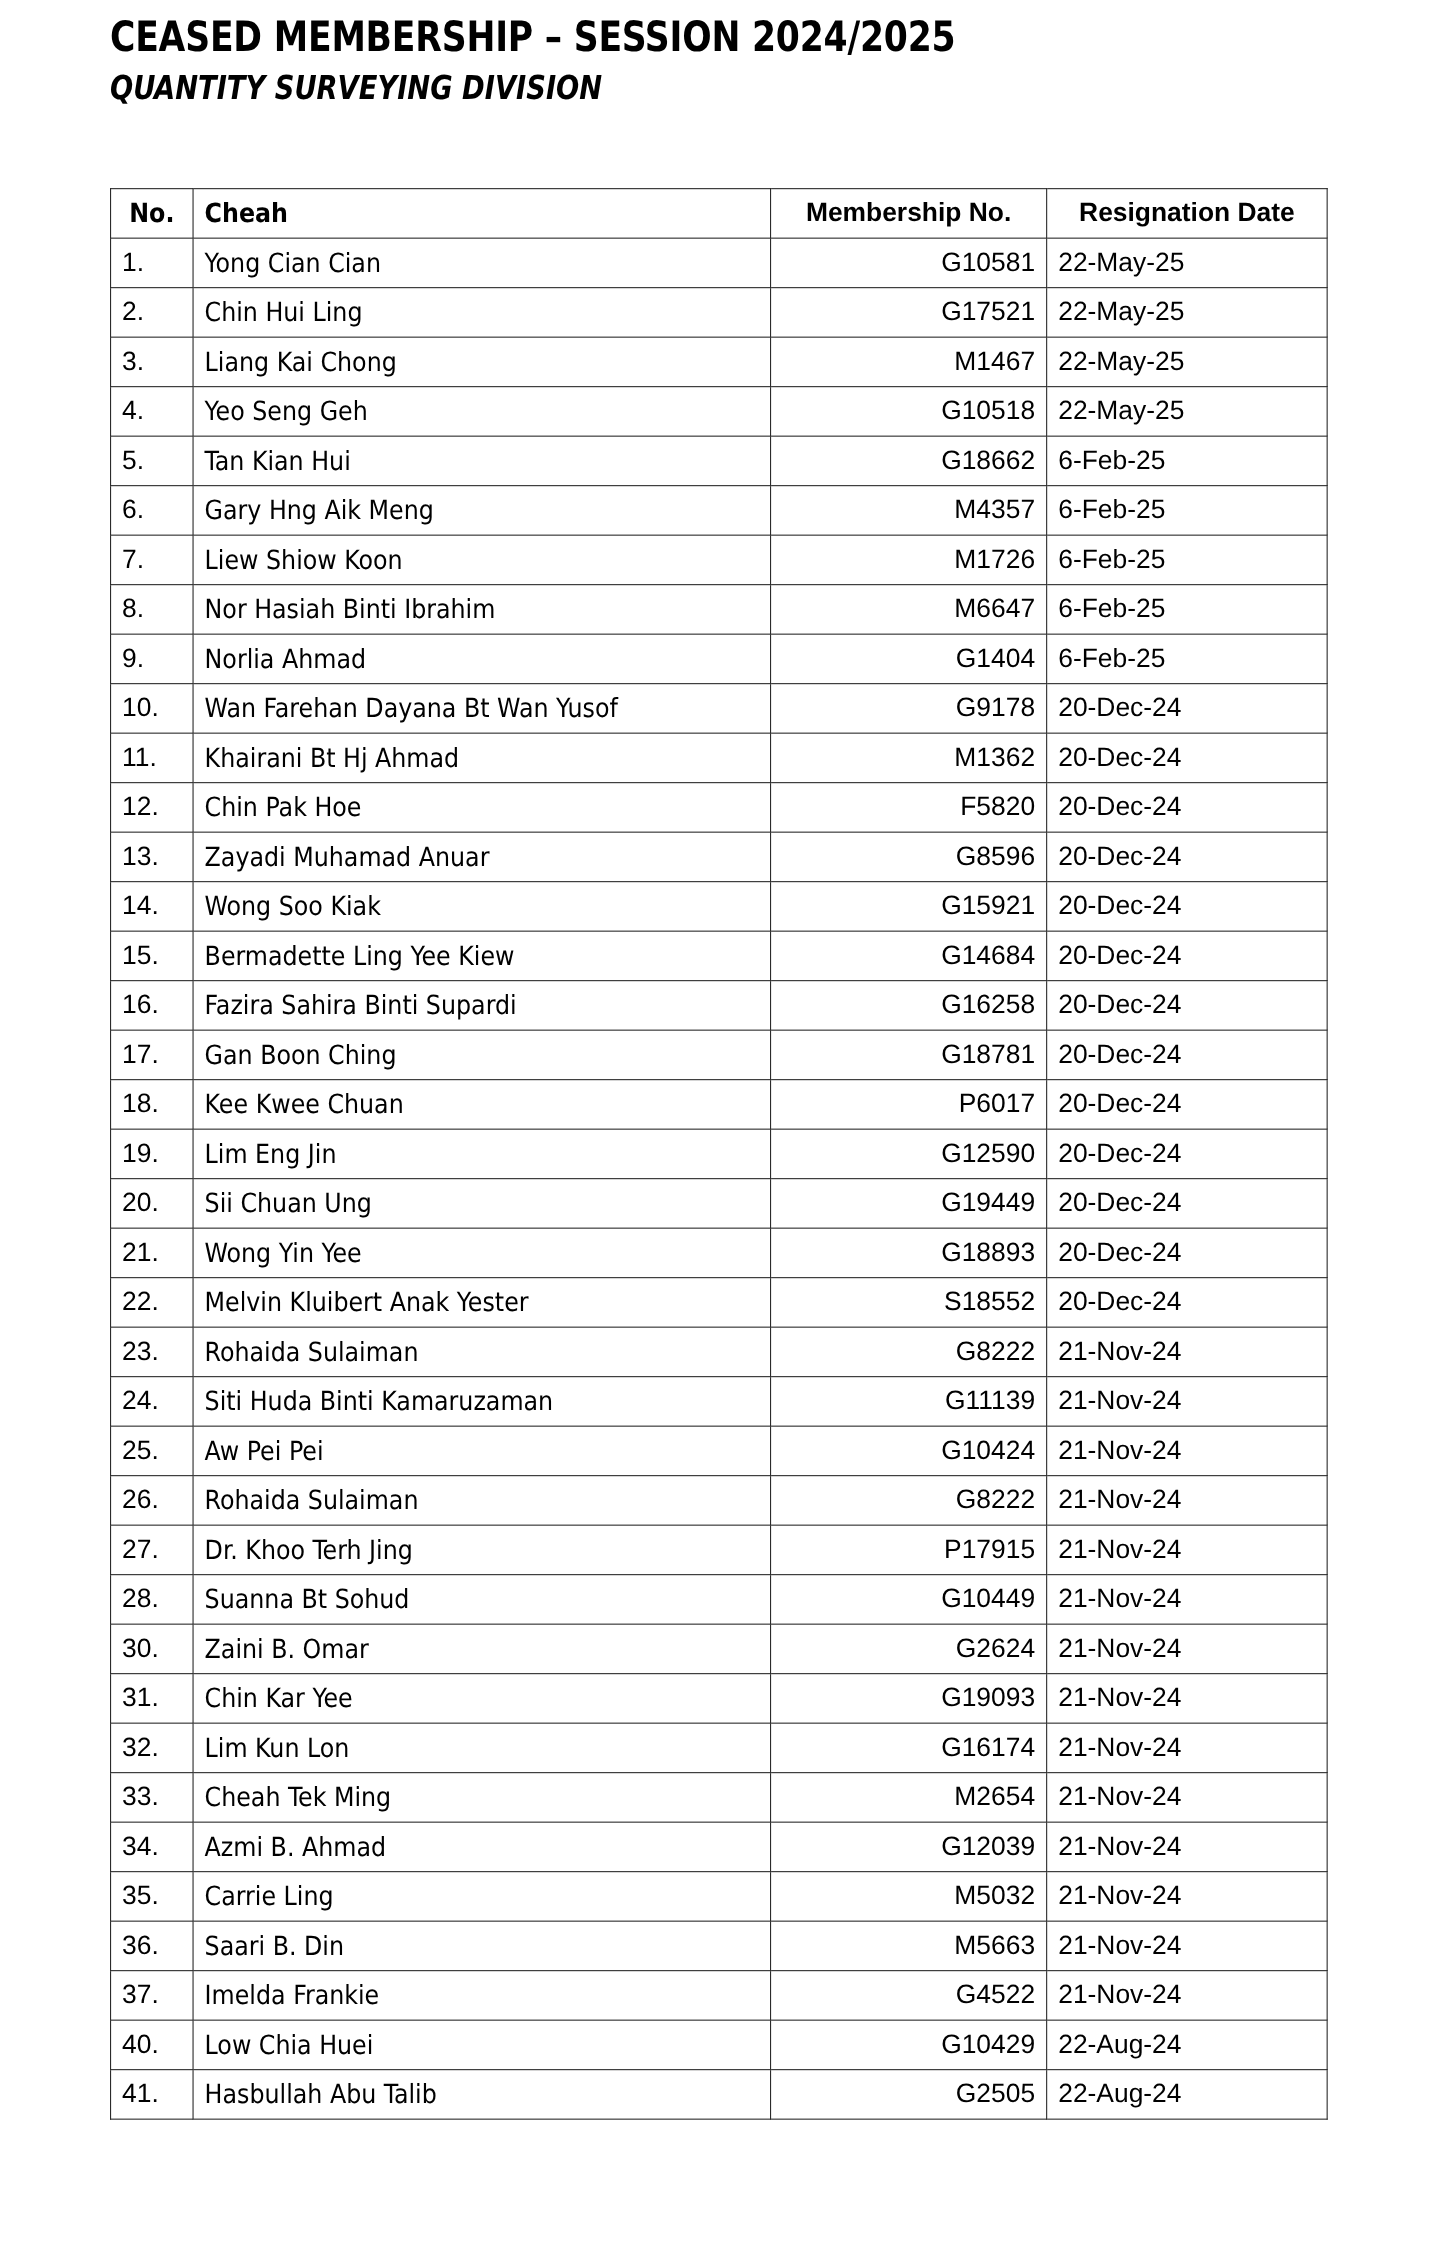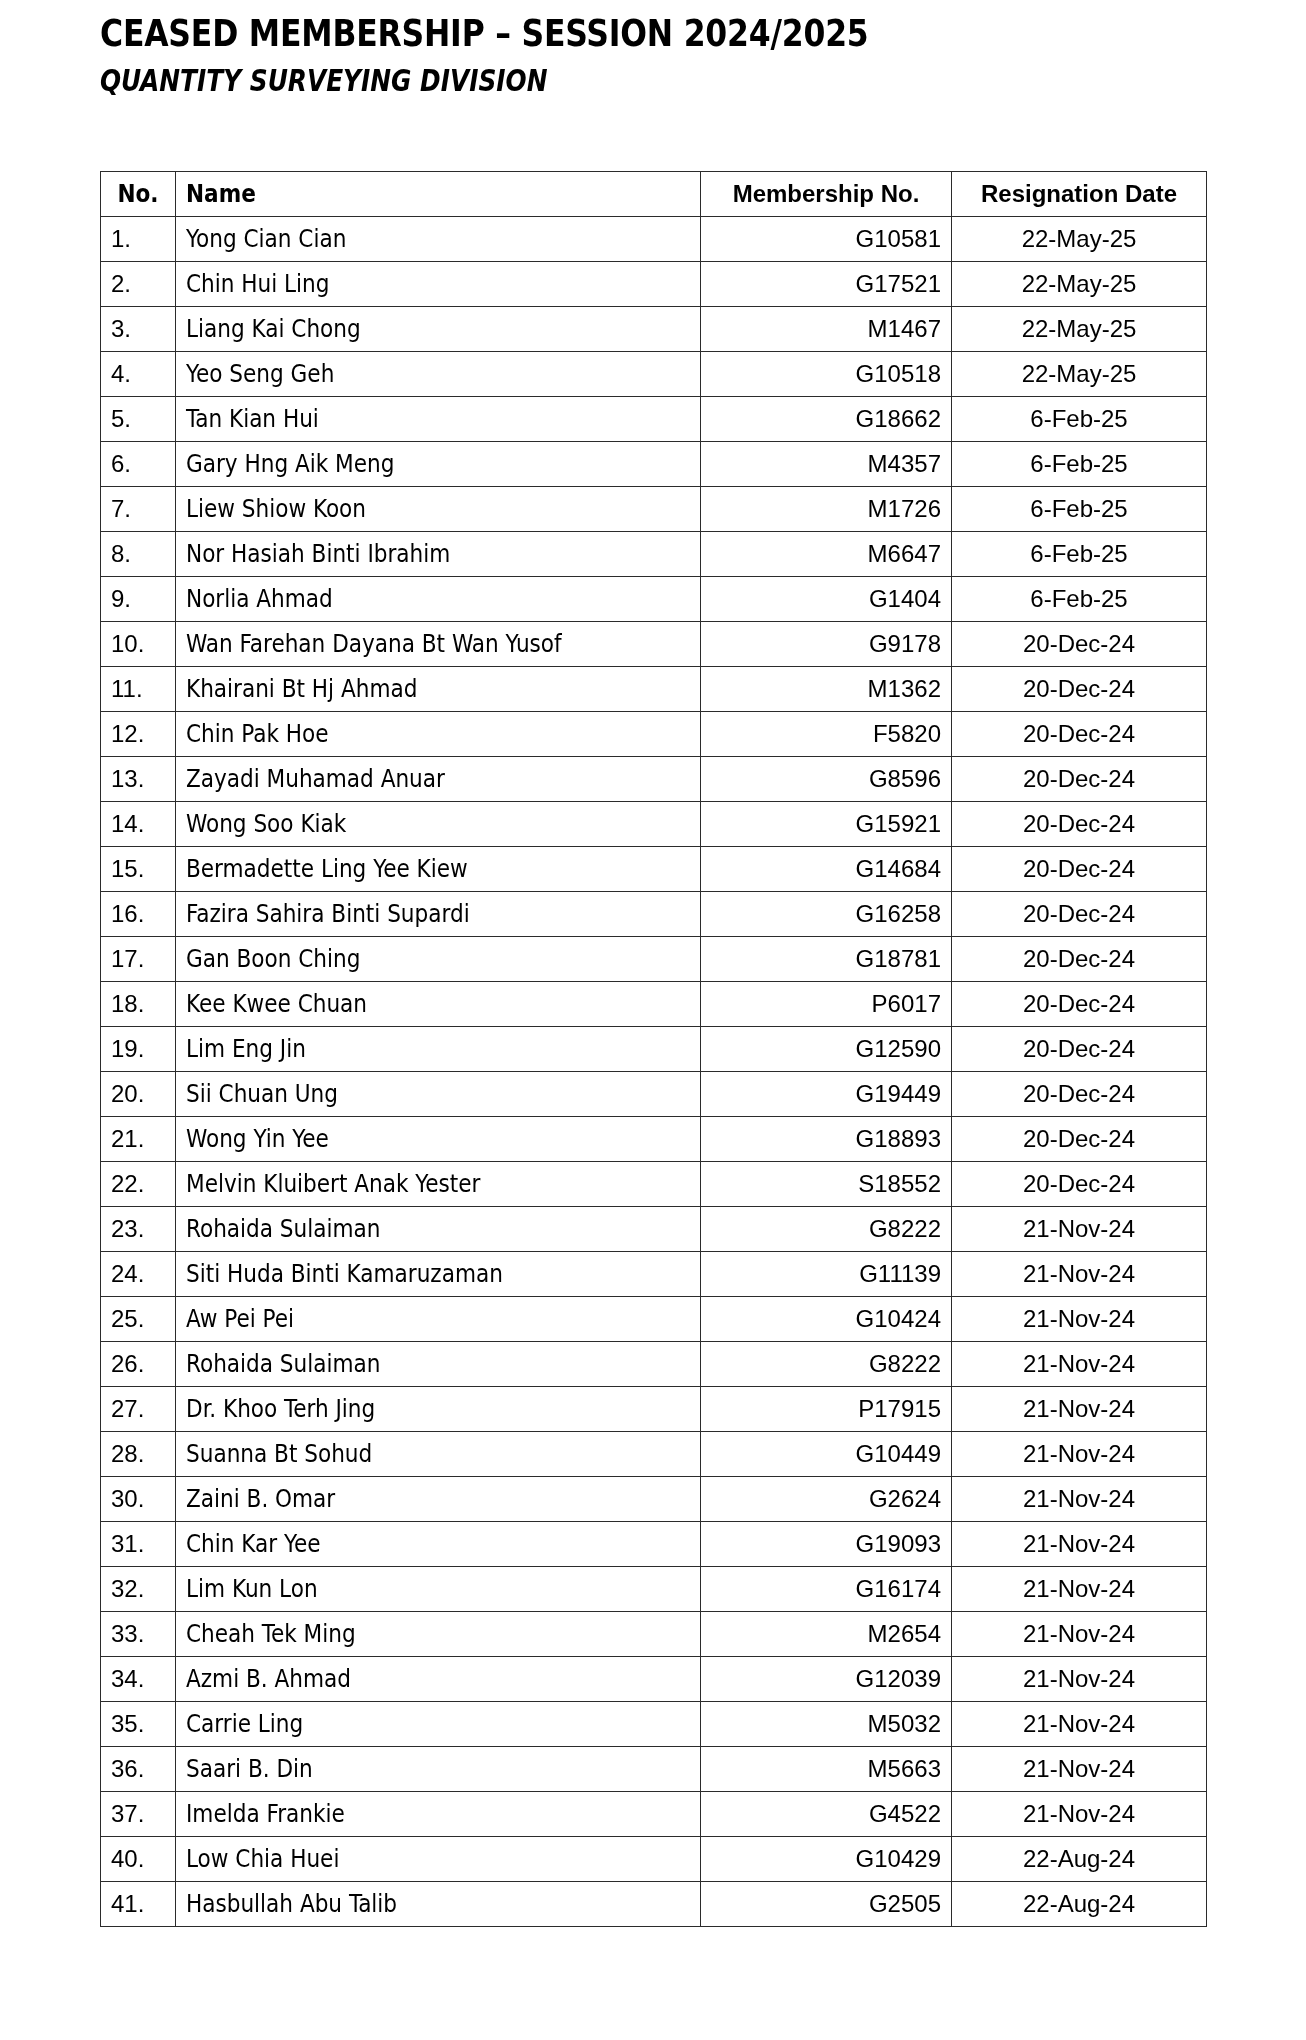--- a/index.html
+++ b/index.html
@@ -96,21 +96,21 @@
     padding-left: 16px;
     font-family: "DejaVu Sans Condensed", "Liberation Sans Narrow", "Liberation Sans", sans-serif;
     font-size: 25px;
   }
   td.cell-mem {
     text-align: right;
     padding-right: 14px;
     font-family: "Liberation Sans", sans-serif;
   }
   td.cell-date {
-    text-align: center;
+    text-align: left;
     padding-right: 14px;
     font-family: "Liberation Sans", sans-serif;
   }
 </style>
 </head>
 <body>
 
 <div class="page">
 
   <div class="titles">
@@ -122,21 +122,21 @@
     <table class="ceased">
       <colgroup>
         <col class="c-no">
         <col class="c-name">
         <col class="c-mem">
         <col class="c-date">
       </colgroup>
       <thead>
         <tr>
           <th class="th-no">No.</th>
-          <th class="th-name">Name</th>
+          <th class="th-name">Cheah</th>
           <th class="th-mem">Membership No.</th>
           <th class="th-date">Resignation Date</th>
         </tr>
       </thead>
       <tbody id="table-body">
           <tr>
             <td class="cell-no">1.</td>
             <td class="cell-name">Yong Cian Cian</td>
             <td class="cell-mem">G10581</td>
             <td class="cell-date">22-May-25</td>

